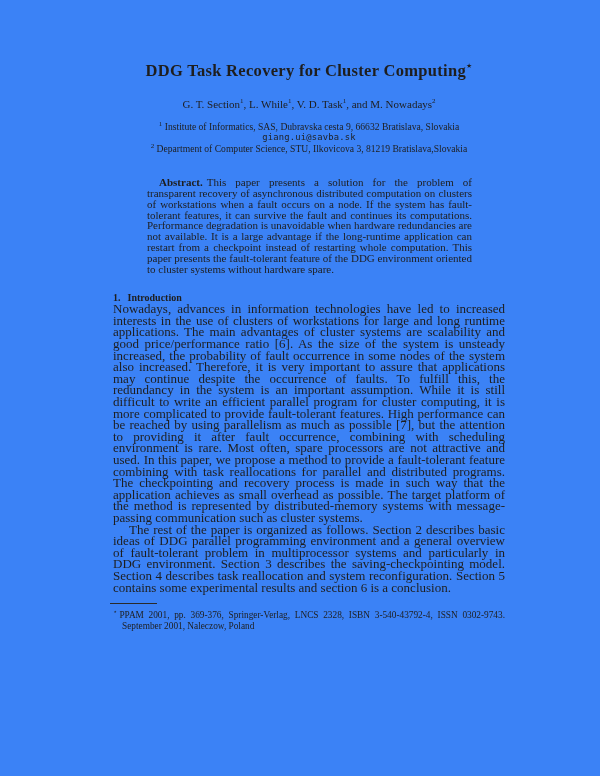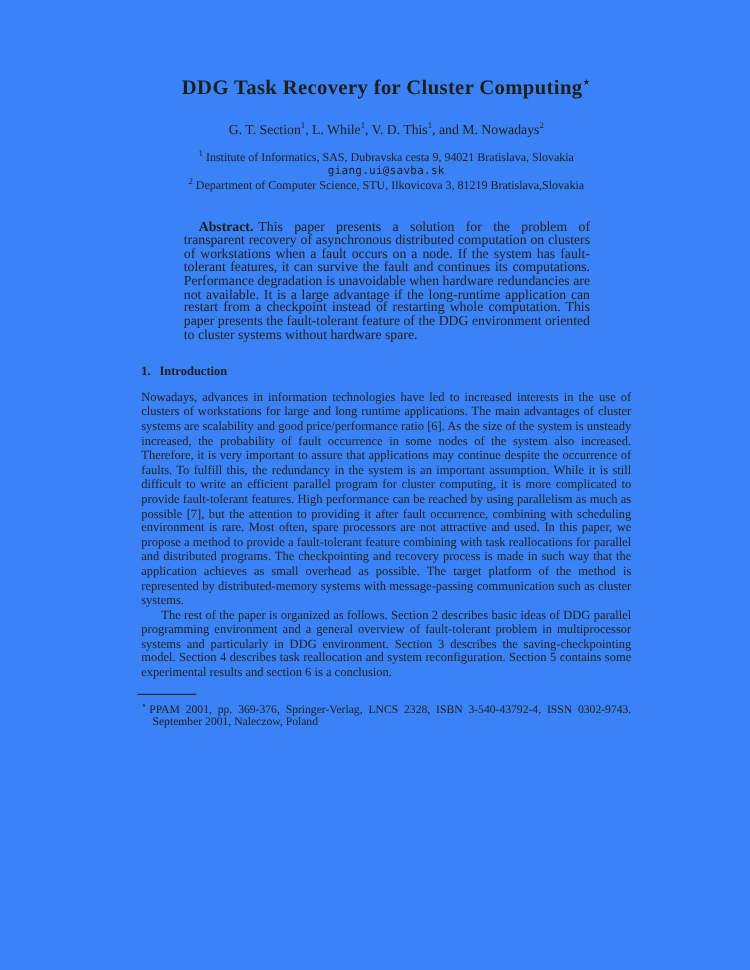--- a/index.html
+++ b/index.html
@@ -68,22 +68,21 @@
   }
   .section-heading {
     margin-top: 18px;
     font-size: 10px;
     font-weight: 700;
   }
   .section-heading .sec-num {
     margin-right: 7px;
   }
   .bodytext {
-    margin-top: 10px;
-    font-size: 10px;
+    font-size: 13px;
     line-height: 11.6px;
     text-align: justify;
   }
   .bodytext p {
     margin: 0;
     padding: 0;
   }
   .bodytext p.indented {
     text-indent: 16px;
   }
@@ -111,25 +110,25 @@
 <body>
 
 <div class="page">
   <div class="content">
 
     <div class="title">
       <span>DDG Task Recovery for Cluster Computing</span><sup>⋆</sup>
     </div>
 
     <div class="authors">
-      <span>G. T. Section</span><sup class="aff">1</sup><span>, </span><span>L. While</span><sup class="aff">1</sup><span>, </span><span>V. D. This</span><sup class="aff">1</sup><span>, and </span><span>M. Nowadays</span><sup class="aff">2</sup>
+      <span>G. T. Section</span><sup class="aff">1</sup><span>, </span><span>L. While</span><sup class="aff">1</sup><span>, </span><span>V. D. Task</span><sup class="aff">1</sup><span>, and </span><span>M. Nowadays</span><sup class="aff">2</sup>
     </div>
 
     <div class="affiliations">
-      <div class="aff-line"><sup class="aff">1</sup> <span>Institute of Informatics, SAS, Dubravska cesta 9, 94021 Bratislava, Slovakia</span></div>
+      <div class="aff-line"><sup class="aff">1</sup> <span>Institute of Informatics, SAS, Dubravska cesta 9, 66632 Bratislava, Slovakia</span></div>
       <div class="email">giang.ui@savba.sk</div>
       <div class="aff-line"><sup class="aff">2</sup> <span>Department of Computer Science, STU, Ilkovicova 3, 81219 Bratislava,Slovakia</span></div>
     </div>
 
     <div class="abstract">
       <span class="abstract-label">Abstract.</span><span>This paper presents a solution for the problem of transparent recovery of asynchronous distributed computation on clusters of workstations when a fault occurs on a node. If the system has fault-tolerant features, it can survive the fault and continues its computations. Performance degradation is unavoidable when hardware redundancies are not available. It is a large advantage if the long-runtime application can restart from a checkpoint instead of restarting whole computation. This paper presents the fault-tolerant feature of the DDG environment oriented to cluster systems without hardware spare.</span>
     </div>
 
     <div class="section-heading">
       <span class="sec-num">1.</span><span>Introduction</span>

